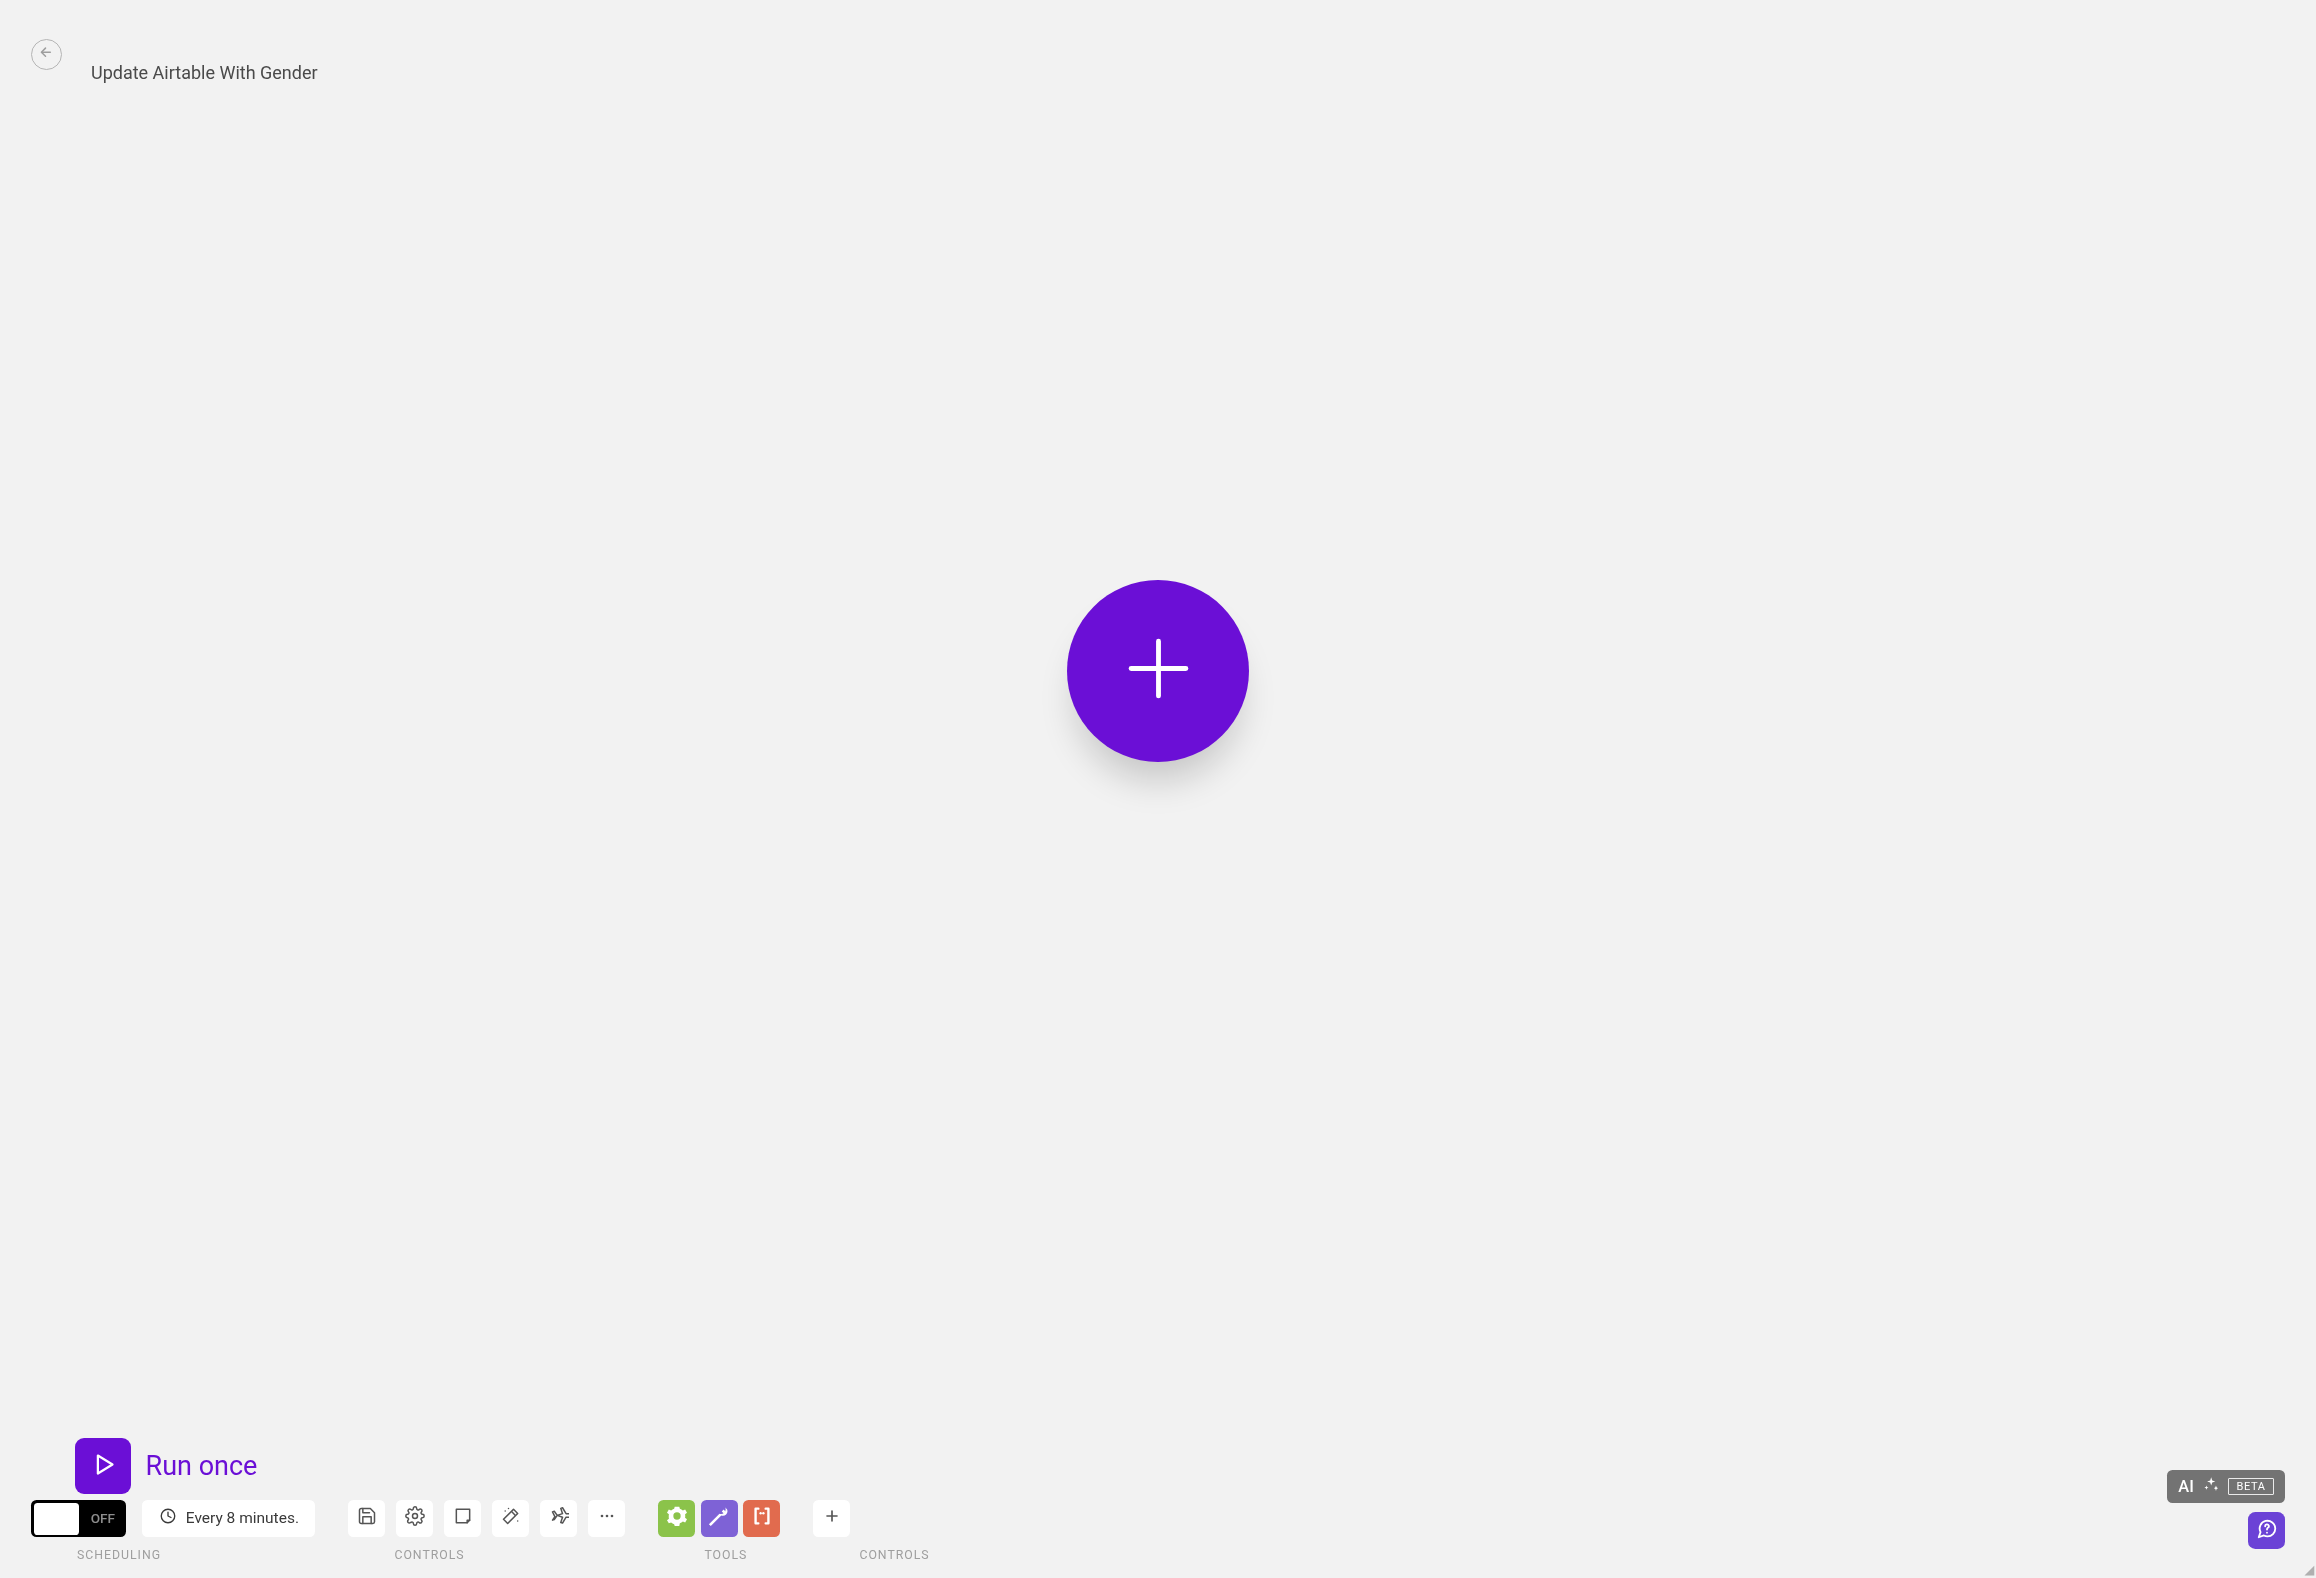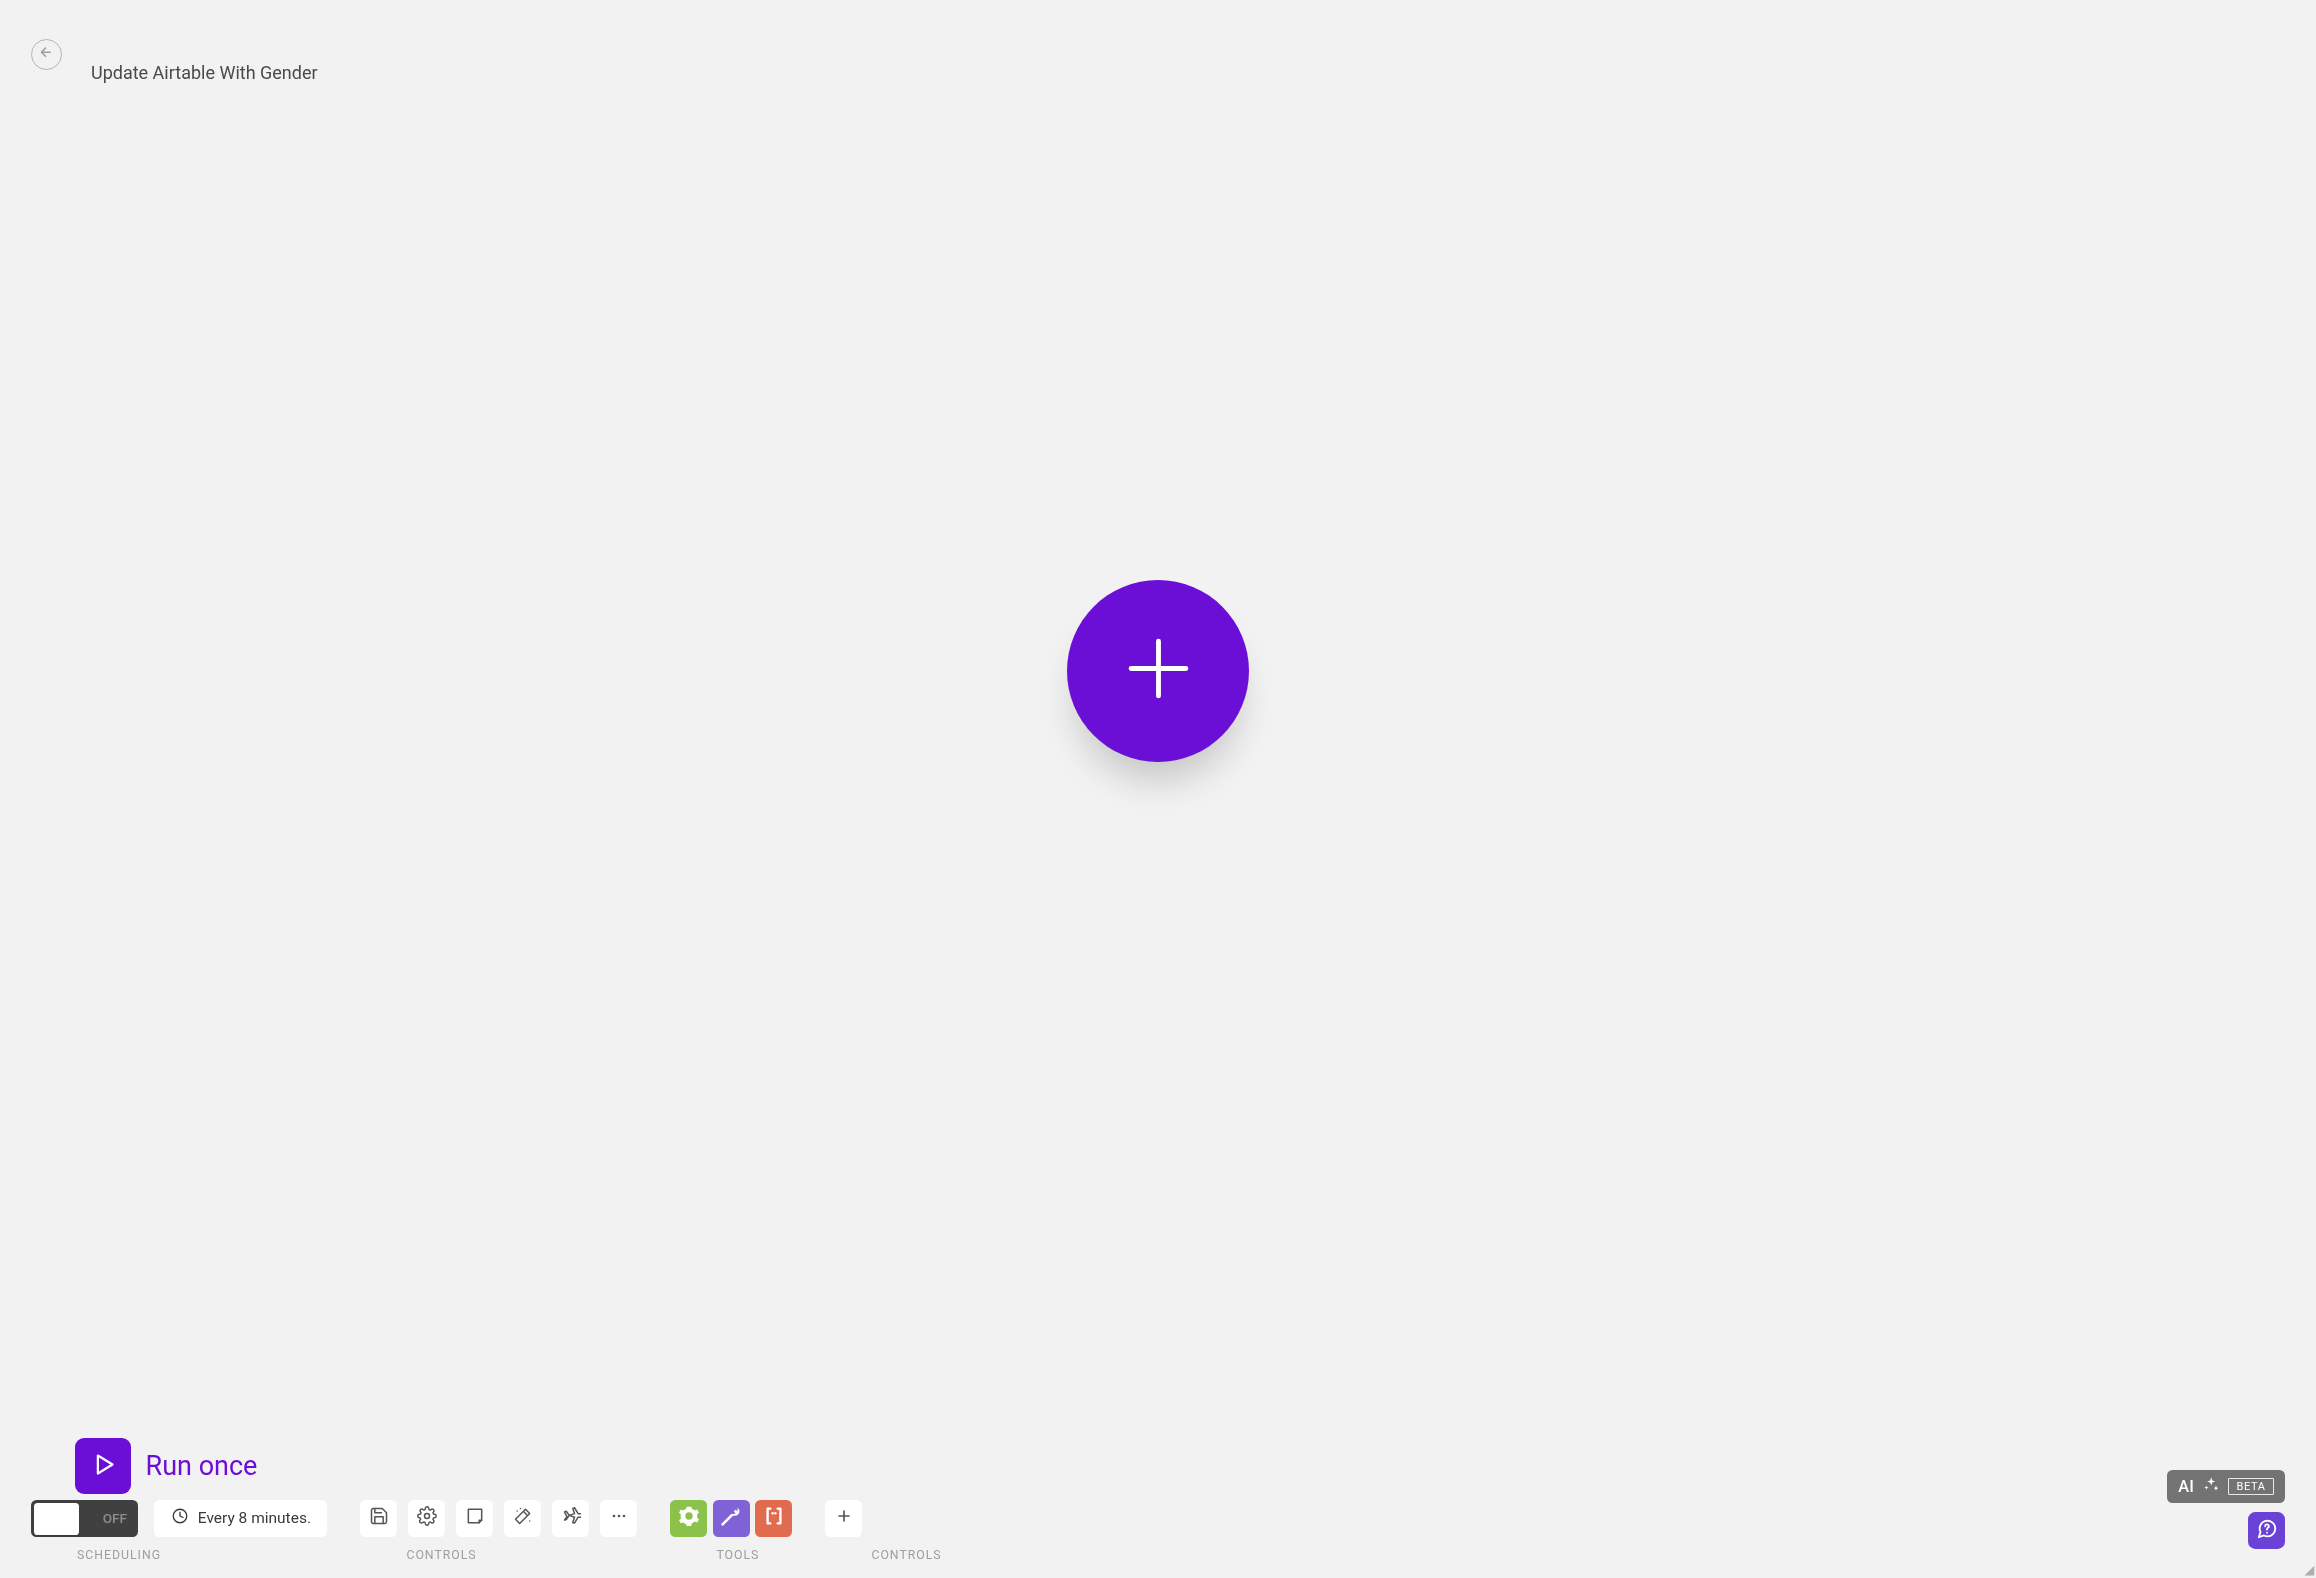--- a/index.html
+++ b/index.html
@@ -76,22 +76,22 @@
   .group-row { display: flex; gap: 16.4px; align-items: center; }
   .group-label {
     font-size: 12.3px; color: #9e9e9e; letter-spacing: 0.08em;
     margin-top: 1.8px;
     margin-left: 46px;
   }
 
   
   .toggle {
     position: relative;
-    width: 107px; height: 37px;
-    background: #404040; border-radius: 5.5px;
+    width: 95px; height: 37px;
+    background: #000000; border-radius: 5.5px;
     display: flex; align-items: center; justify-content: flex-end;
     cursor: pointer;
     padding-right: 11px;
   }
   .toggle .knob {
     position: absolute; left: 2.7px; top: 2.7px;
     width: 45px; height: 32px;
     background: #fff; border-radius: 3.6px;
     box-shadow: 0 0.9px 1.8px rgba(0,0,0,0.1);
   }

